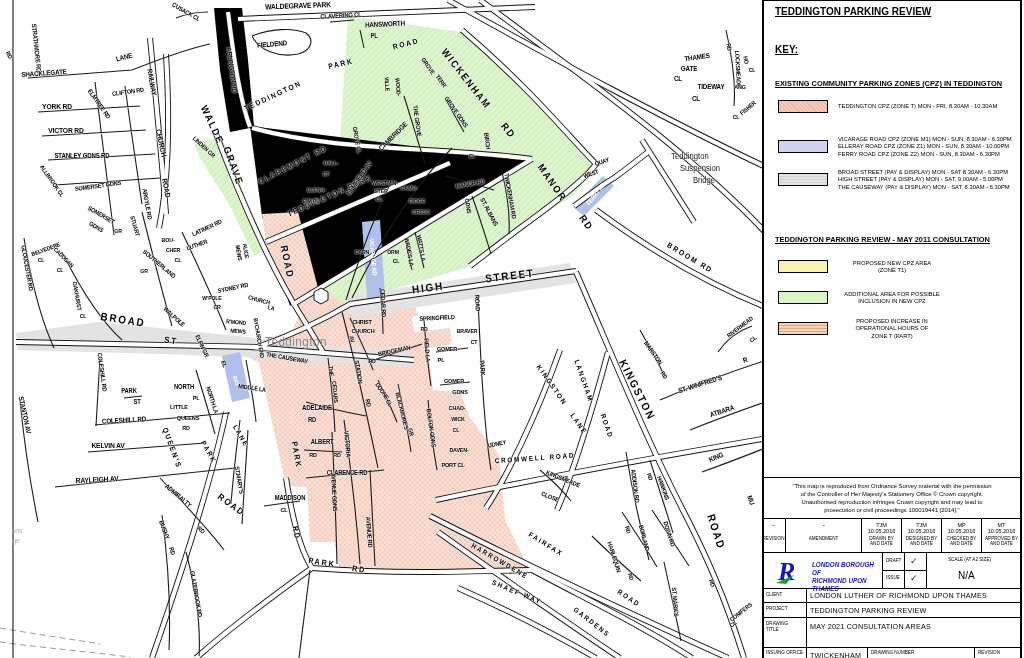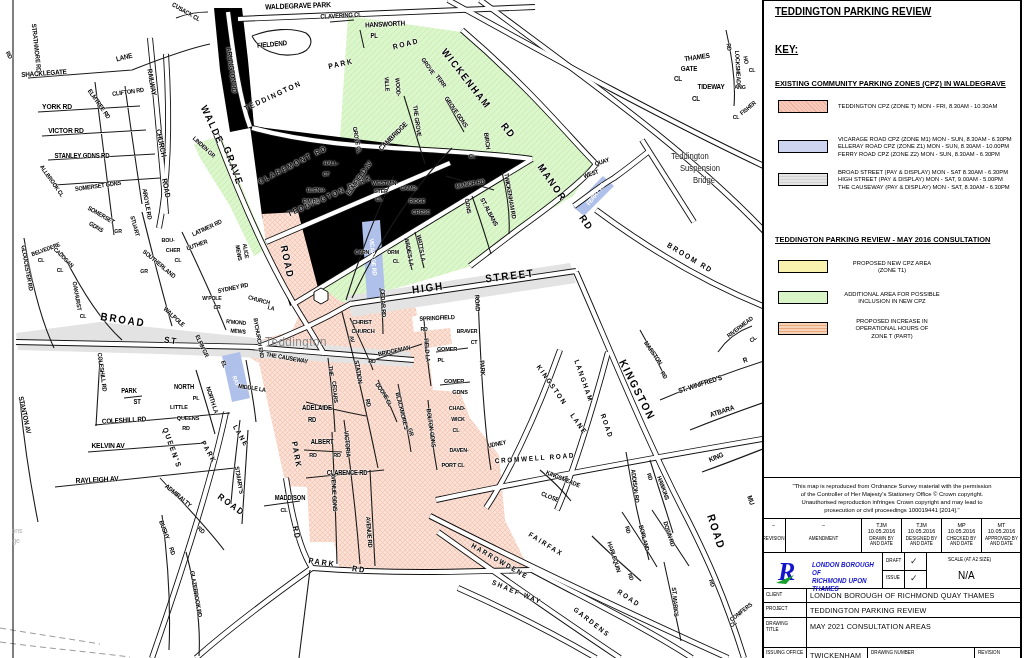--- a/index.html
+++ b/index.html
@@ -373,41 +373,41 @@
   </div>
 
   <div id="panel">
 
     <div class="pline" style="left:0;top:0;width:2px;height:658px;"></div>
     <div class="pline" style="left:258px;top:0;width:2px;height:658px;"></div>
     <div class="pline" style="left:0;top:0;width:260px;height:1px;"></div>
 
     <div class="ptext head" style="left:13px;top:6px;font-size:10px;">TEDDINGTON PARKING REVIEW</div>
     <div class="ptext head" style="left:13px;top:44px;font-size:10px;">KEY:</div>
-    <div class="ptext head" style="left:13px;top:80px;font-size:7.4px;">EXISTING COMMUNITY PARKING ZONES (CPZ) IN WALDEGRAVE</div>
+    <div class="ptext head" style="left:13px;top:80px;font-size:7.4px;">EXISTING COMMUNITY PARKING ZONES (CPZ) IN TEDDINGTON</div>
     <div id="existing-rows">
         <div class="swatch sw-salmon" style="left: 16px; top: 100px;"></div>
         <div class="legtxt" style="left: 76px; width: 180px; top: 103px;">
           <div>TEDDINGTON CPZ (ZONE T) MON - FRI, 8.30AM - 10.30AM</div>
         </div>
         <div class="swatch sw-lavender" style="left: 16px; top: 140px;"></div>
         <div class="legtxt" style="left: 76px; width: 180px; top: 136px;">
           <div>VICARAGE ROAD CPZ (ZONE M1) MON - SUN, 8.30AM - 6.30PM</div>
           <div>ELLERAY ROAD CPZ (ZONE Z1) MON - SUN, 8.30AM - 10.00PM</div>
           <div>FERRY ROAD CPZ (ZONE Z2) MON - SUN, 8.30AM - 6.30PM</div>
         </div>
         <div class="swatch sw-gray" style="left: 16px; top: 173px;"></div>
         <div class="legtxt" style="left: 76px; width: 180px; top: 169px;">
           <div>BROAD STREET (PAY &amp; DISPLAY) MON - SAT 8.30AM - 6.30PM</div>
           <div>HIGH STREET (PAY &amp; DISPLAY) MON - SAT, 9.00AM - 5.00PM</div>
           <div>THE CAUSEWAY (PAY &amp; DISPLAY) MON - SAT, 8.30AM - 6.30PM</div>
         </div>
       </div>
 
-    <div class="ptext head" style="left:13px;top:236px;font-size:7.4px;">TEDDINGTON PARKING REVIEW - MAY 2016 CONSULTATION</div>
+    <div class="ptext head" style="left:13px;top:236px;font-size:7.4px;">TEDDINGTON PARKING REVIEW - MAY 2011 CONSULTATION</div>
     <div id="consult-rows">
         <div class="swatch sw-yellow" style="left: 16px; top: 260px;"></div>
         <div class="legtxt legctr" style="left: 75px; width: 110px; top: 260px;">
           <div>PROPOSED NEW CPZ AREA</div>
           <div>(ZONE T1)</div>
         </div>
         <div class="swatch sw-green" style="left: 16px; top: 291px;"></div>
         <div class="legtxt legctr" style="left: 75px; width: 110px; top: 291px;">
           <div>ADDITIONAL AREA FOR POSSIBLE</div>
           <div>INCLUSION IN NEW CPZ</div>
@@ -513,21 +513,21 @@
       </div>
 
       <div class="cell tb-label" style="left:124px;top:558px;">DRAFT</div>
       <div class="cell chk" style="left:148px;top:556px;">✓</div>
       <div class="cell tb-label" style="left:124px;top:575px;">ISSUE</div>
       <div class="cell chk" style="left:148px;top:573px;">✓</div>
       <div class="cell tb-label" style="left:186px;top:557px;">SCALE  (AT  A2  SIZE)</div>
       <div class="cell" style="left:196px;top:570px;font-size:10px;">N/A</div>
 
       <div class="cell tb-label" style="left:4px;top:592px;">CLIENT</div>
-      <div class="cell tb-value" style="left:48px;top:591px;">LONDON  BOROUGH  OF  RICHMOND  QUAY  THAMES</div>
+      <div class="cell tb-value" style="left:48px;top:591px;">LONDON  LUTHER  OF  RICHMOND  UPON  THAMES</div>
       <div class="cell tb-label" style="left:4px;top:606px;">PROJECT</div>
       <div class="cell tb-value" style="left:48px;top:606px;">TEDDINGTON  PARKING  REVIEW</div>
       <div class="cell tb-label" style="left:4px;top:621px;width:26px;">DRAWING TITLE</div>
       <div class="cell tb-value" style="left:48px;top:622px;">MAY  2021  CONSULTATION  AREAS</div>
       <div class="cell tb-label" style="left:4px;top:650px;">ISSUING  OFFICE</div>
       <div class="cell tb-value" style="left:48px;top:651px;">TWICKENHAM</div>
       <div class="cell tb-label" style="left:109px;top:650px;">DRAWING  NUMBER</div>
       <div class="cell tb-label" style="left:216px;top:650px;">REVISION</div>
     </div>
   </div>

